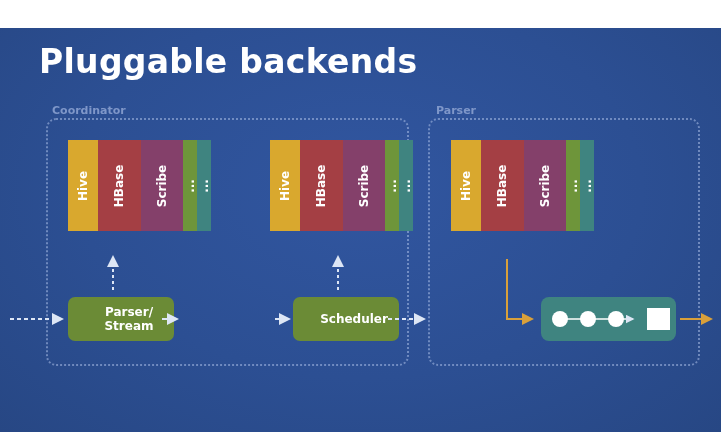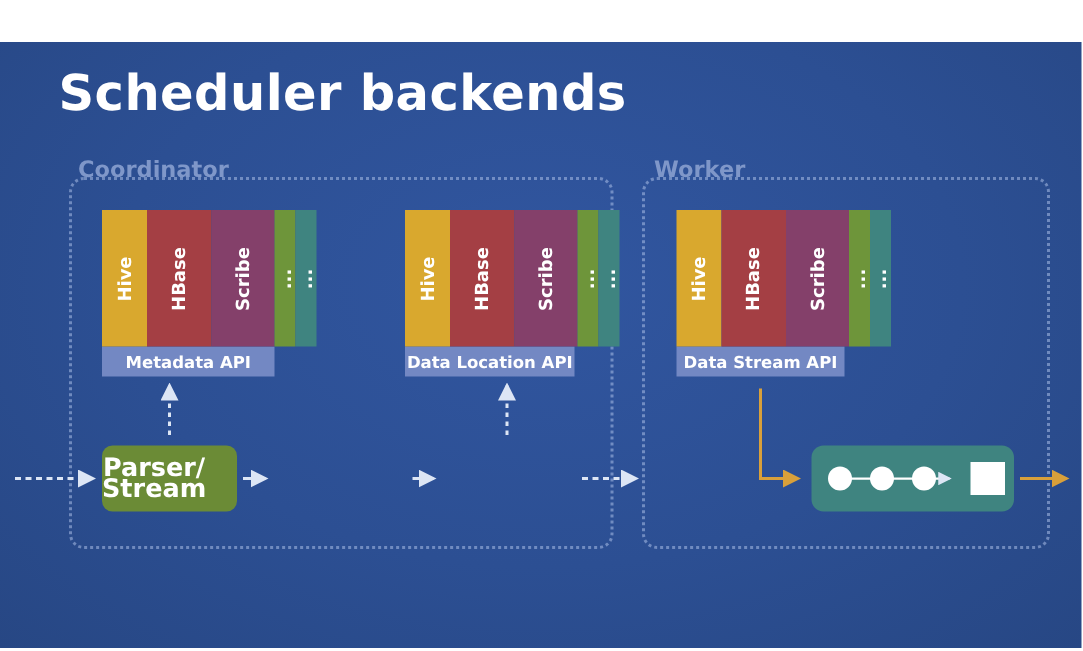--- a/index.html
+++ b/index.html
@@ -3,116 +3,114 @@
 <meta charset="utf-8">
 <style>
   html, body { margin:0; padding:0; }
   body { width:722px; height:434px; background:#ffffff; position:relative; overflow:hidden;
          font-family:"DejaVu Sans", sans-serif; }
   .slide { position:absolute; left:0; top:28px; width:721px; height:404px;
            background: radial-gradient(ellipse at 50% 40%, #3156a0 0%, #2c4f93 55%, #274784 100%); }
   .title { position:absolute; left:39px; top:14px; font-size:33px; font-weight:bold; color:#ffffff;
            letter-spacing:0.3px; }
   .group { position:absolute; border:2px dotted rgba(170,190,230,0.55); border-radius:10px; }
-  .group-label { position:absolute; font-size:15px; color:#7f97c9; font-weight:bold; }
+  .group-label { position:absolute; font-size:11px; color:#7f97c9; font-weight:bold; }
   .stack { position:absolute; width:115px; height:111px; }
   .cols { display:flex; height:91px; }
   .col { flex:1; display:flex; align-items:center; justify-content:center; }
   .col span { display:inline-block; transform:rotate(-90deg); color:#fff; font-weight:bold;
               font-size:12px; white-space:nowrap; }
   .api { height:20px; background:#7388c3; color:#fff; font-weight:bold; font-size:11px;
          display:flex; align-items:center; justify-content:center; }
   .box { position:absolute; height:44px; width:90px; background:#6b8b36; border-radius:7px;
-         color:#fff; font-weight:bold; font-size:17px; display:flex; align-items:center;
-         text-align:center; line-height:14px; }
+         color:#fff; font-weight:bold; font-size:12px; display:flex; align-items:center;
+         justify-content:center; text-align:center; line-height:14px;padding-left:16px; }
   .pipeline { position:absolute; left:541px; top:269px; width:135px; height:44px; background:#3f8480;
               border-radius:8px; }
   svg.overlay { position:absolute; left:0; top:0; width:721px; height:404px; }
 </style>
 </head>
 <body>
 
 <div class="slide">
-  <div class="title">Scheduler backends</div>
+  <div class="title">Pluggable backends</div>
 
   <div class="group-label" style="left:52px; top:76px;">Coordinator</div>
   <div class="group" style="left:46px; top:90px; width:359px; height:244px;"></div>
 
-  <div class="group-label" style="left:436px; top:76px;">Worker</div>
+  <div class="group-label" style="left:436px; top:76px;">Parser</div>
   <div class="group" style="left:428px; top:90px; width:268px; height:244px;"></div>
 
   <div class="stack" style="left:68px; top:112px;">
     <div class="cols">
       <div class="col" style="background:#d9a82e">
           <span>Hive</span>
         </div>
       <div class="col" style="background:#a43f44">
           <span>HBase</span>
         </div>
       <div class="col" style="background:#84406a">
           <span>Scribe</span>
         </div>
       <div class="col" style="background:#6e953a">
           <span>...</span>
         </div>
       <div class="col" style="background:#3f8480">
           <span>...</span>
         </div>
     </div>
-    <div class="api">Metadata API</div>
   </div>
 
   <div class="stack" style="left:270px; top:112px; width:113px;">
     <div class="cols">
       <div class="col" style="background:#d9a82e">
           <span>Hive</span>
         </div>
       <div class="col" style="background:#a43f44">
           <span>HBase</span>
         </div>
       <div class="col" style="background:#84406a">
           <span>Scribe</span>
         </div>
       <div class="col" style="background:#6e953a">
           <span>...</span>
         </div>
       <div class="col" style="background:#3f8480">
           <span>...</span>
         </div>
     </div>
-    <div class="api">Data Location API</div>
   </div>
 
   <div class="stack" style="left:451px; top:112px; width:112px;">
     <div class="cols">
       <div class="col" style="background:#d9a82e">
           <span>Hive</span>
         </div>
       <div class="col" style="background:#a43f44">
           <span>HBase</span>
         </div>
       <div class="col" style="background:#84406a">
           <span>Scribe</span>
         </div>
       <div class="col" style="background:#6e953a">
           <span>...</span>
         </div>
       <div class="col" style="background:#3f8480">
           <span>...</span>
         </div>
     </div>
-    <div class="api">Data Stream API</div>
   </div>
 
   <div class="box" style="left:68px; top:269px;">
     <div>
         <div>Parser/</div>
         <div>Stream</div>
       </div>
   </div>
+  <div class="box" style="left:293px; top:269px;">Scheduler</div>
 
   <div class="pipeline"></div>
 
   <svg class="overlay" viewBox="0 0 721 404">
     <defs>
       <marker id="wh" markerWidth="6" markerHeight="6" refX="5" refY="3" orient="auto">
         <path d="M0,0 L6,3 L0,6 z" fill="#dde6f5"></path>
       </marker>
       <marker id="or" markerWidth="6" markerHeight="6" refX="5" refY="3" orient="auto">
         <path d="M0,0 L6,3 L0,6 z" fill="#d9a03a"></path>

